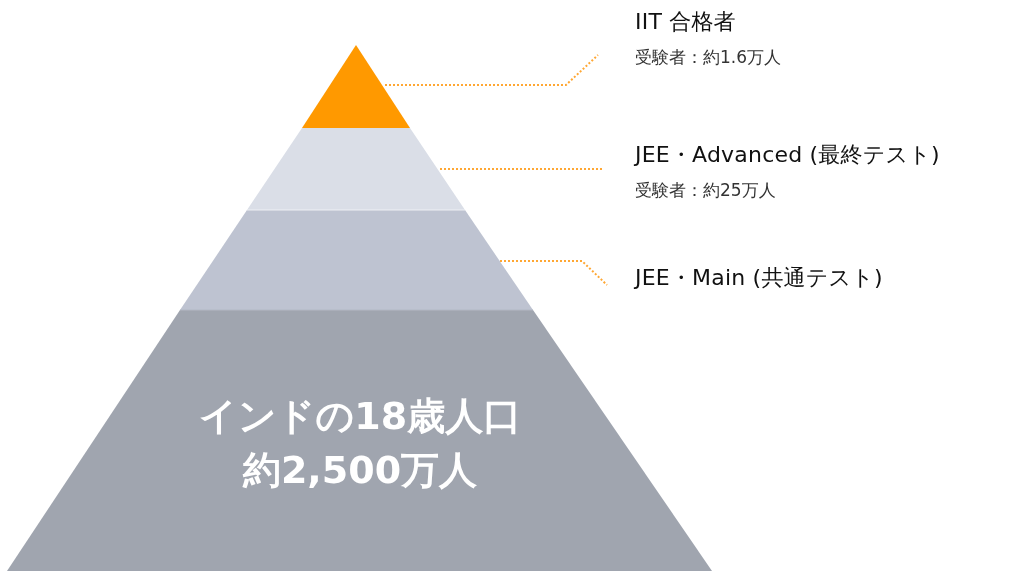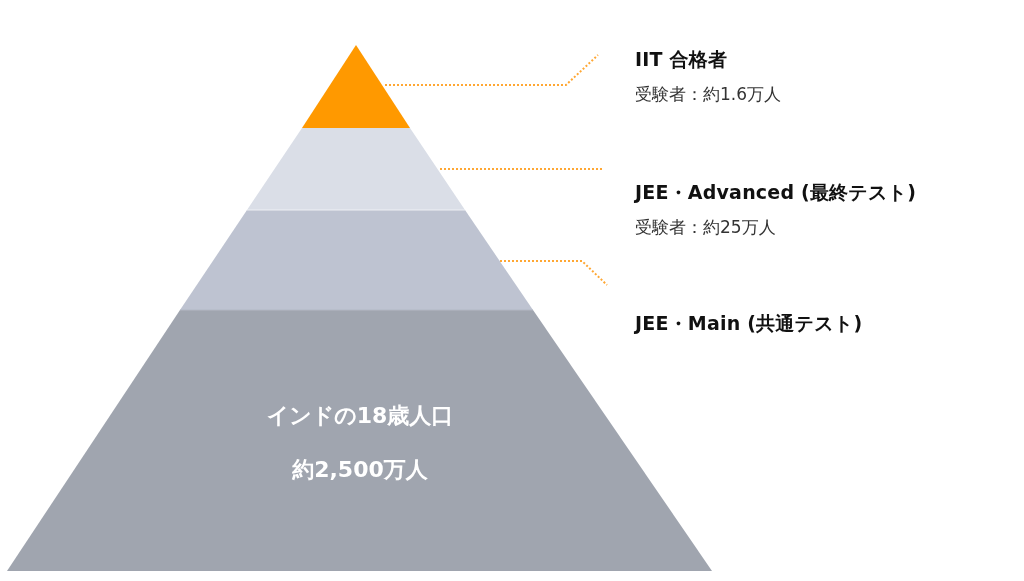--- a/index.html
+++ b/index.html
@@ -1,23 +1,23 @@
 <!DOCTYPE html>
 <html><head>
 <meta charset="utf-8">
 <style>
   html, body { margin: 0; padding: 0; background: #ffffff; }
   body { width: 1024px; height: 581px; position: relative; overflow: hidden;
          font-family: "DejaVu Sans", "Liberation Sans", sans-serif; }
   #pyramid { position: absolute; left: 0; top: 0; width: 1024px; height: 581px; }
   .label { position: absolute; left: 635px; color: #111111; }
-  .label .title { font-size: 19px; font-weight: bold; line-height: 28px; white-space: nowrap; letter-spacing: 0.2px; margin-top: 37px; }
+  .label .title { font-size: 22px; font-weight: normal; line-height: 28px; white-space: nowrap; letter-spacing: 0.2px; }
   .label .sub { font-size: 17px; line-height: 26px; color: #333333; margin-top: 8px; white-space: nowrap; }
   .base-text { position: absolute; left: 150px; width: 420px; text-align: center; color: #ffffff;
-               font-weight: bold; font-size: 22px; line-height: 40px; }
+               font-weight: bold; font-size: 38px; line-height: 40px; }
 </style>
 </head>
 <body>
 
 <svg id="pyramid" viewBox="0 0 1024 581" xmlns="http://www.w3.org/2000/svg">
 
   <polygon points="180,310 533,310 712,571 7,571" fill="#A0A5AF"></polygon>
 
   <polygon points="247,210 465,210 533,310 180,310" fill="#BEC3D1"></polygon>
 
@@ -36,18 +36,18 @@
 <div class="label" style="top:8px;">
   <div class="title">IIT 合格者</div>
   <div class="sub">受験者：約1.6万人</div>
 </div>
 
 <div class="label" style="top:141px;">
   <div class="title">JEE・Advanced (最終テスト)</div>
   <div class="sub">受験者：約25万人</div>
 </div>
 
-<div class="label" style="top:272px;">
+<div class="label" style="top:264px;">
   <div class="title">JEE・Main (共通テスト)</div>
 </div>
 
 <div class="base-text" style="top:396px;">インドの18歳人口</div>
 <div class="base-text" style="top:450px;">約2,500万人</div>
 
 </body></html>

